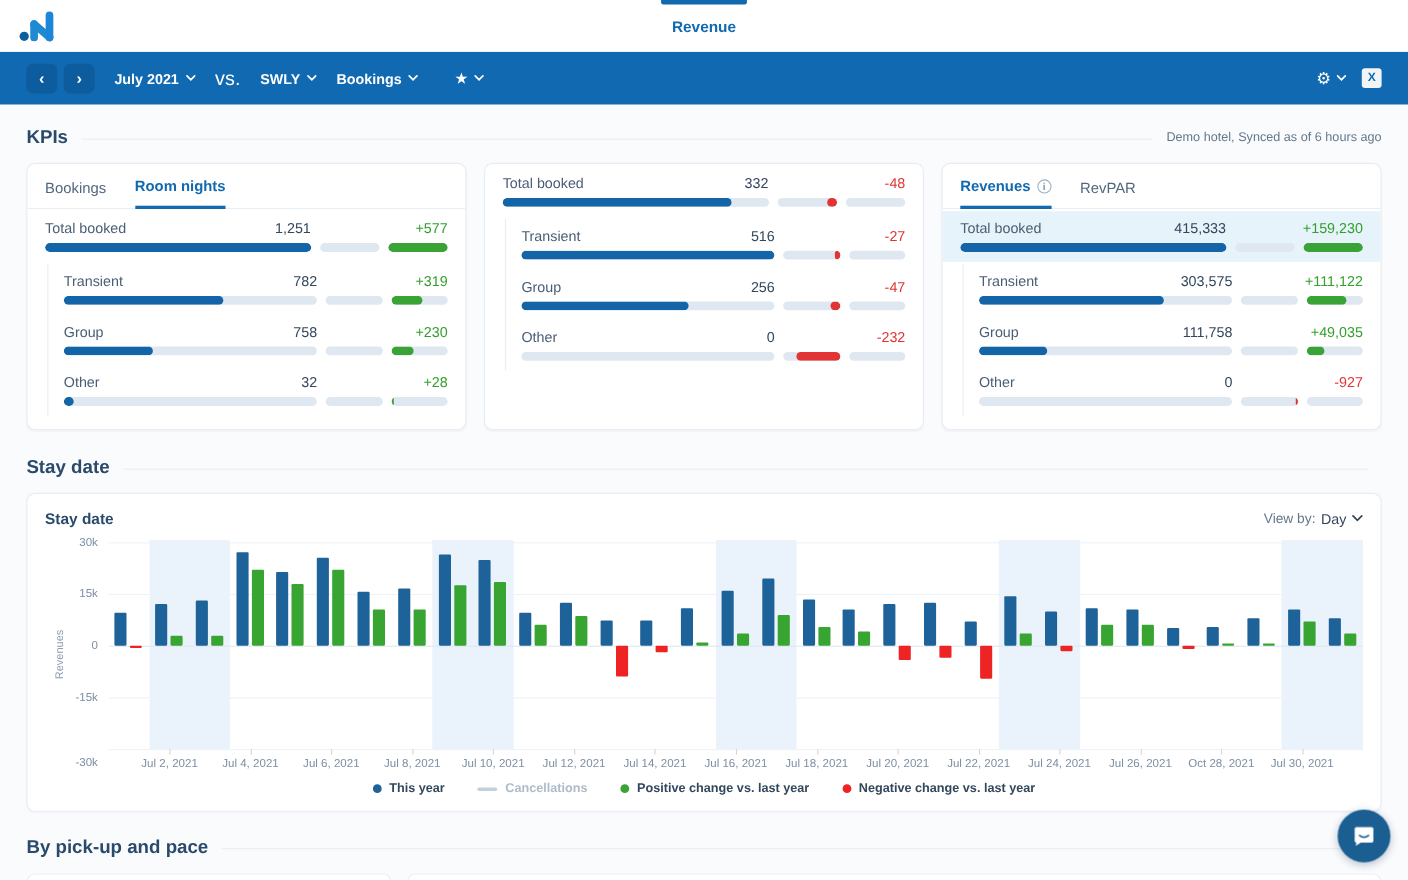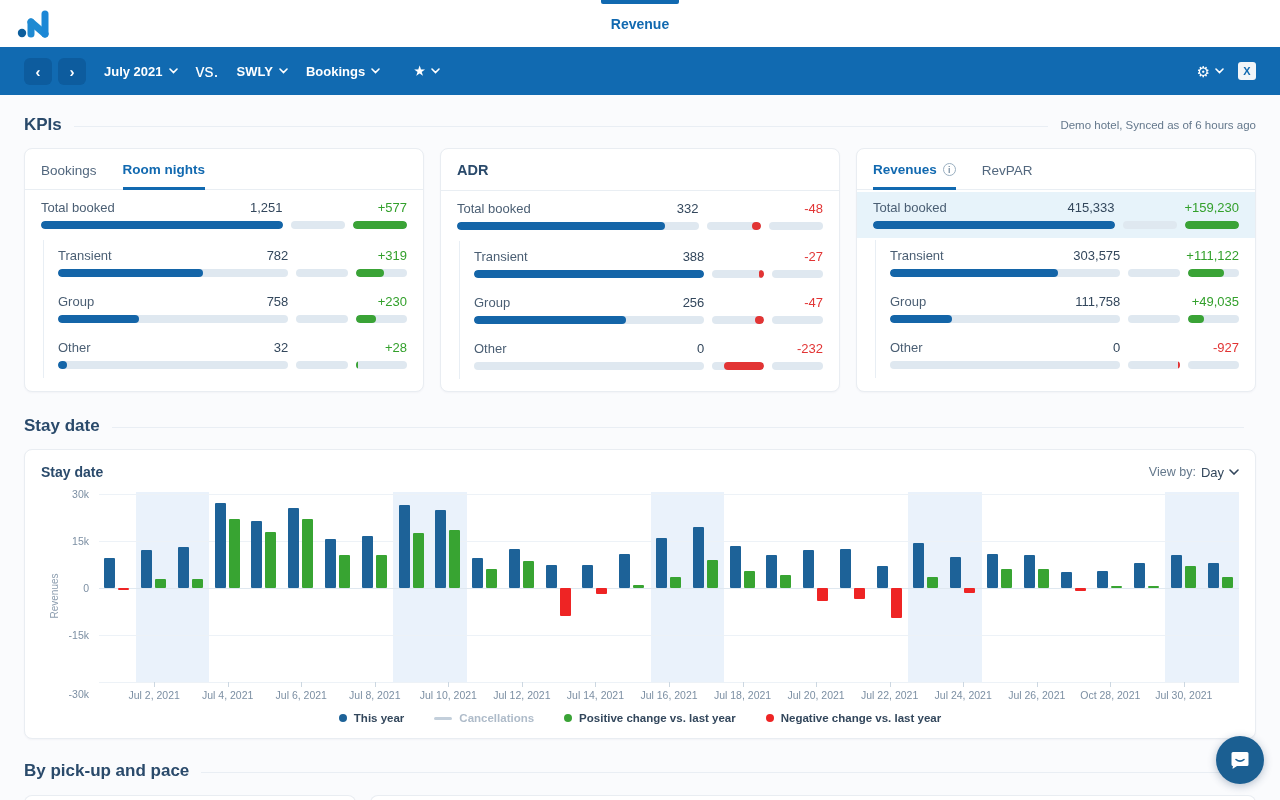--- a/index.html
+++ b/index.html
@@ -258,23 +258,20 @@
                 <div class="track small"></div>
                 <div class="track small">
                   <div class="fill green" style="width: 5%;"></div>
                 </div>
               </div>
             </div>
           </div>
         </div>
       </div>
       <div class="card">
-        <div class="card-head">
-          <div class="card-title">ADR</div>
-        </div>
         <div class="card-body">
           <div class="krow">
             <div class="krow-top">
               <div class="krow-main">
                 <span class="klabel">Total booked</span>
                 <span class="kvalue">332</span>
               </div>
               <span class="kchange neg">-48</span>
             </div>
             <div class="kbars">
@@ -285,21 +282,21 @@
                 <div class="fill red" style="width: 16%;"></div>
               </div>
               <div class="track small"></div>
             </div>
           </div>
           <div class="subrows">
             <div class="krow">
               <div class="krow-top">
                 <div class="krow-main">
                   <span class="klabel">Transient</span>
-                  <span class="kvalue">388</span>
+                  <span class="kvalue">516</span>
                 </div>
                 <span class="kchange neg">-27</span>
               </div>
               <div class="kbars">
                 <div class="track main">
                   <div class="fill blue" style="width: 100%;"></div>
                 </div>
                 <div class="track small">
                   <div class="fill red" style="width: 9%;"></div>
                 </div>

